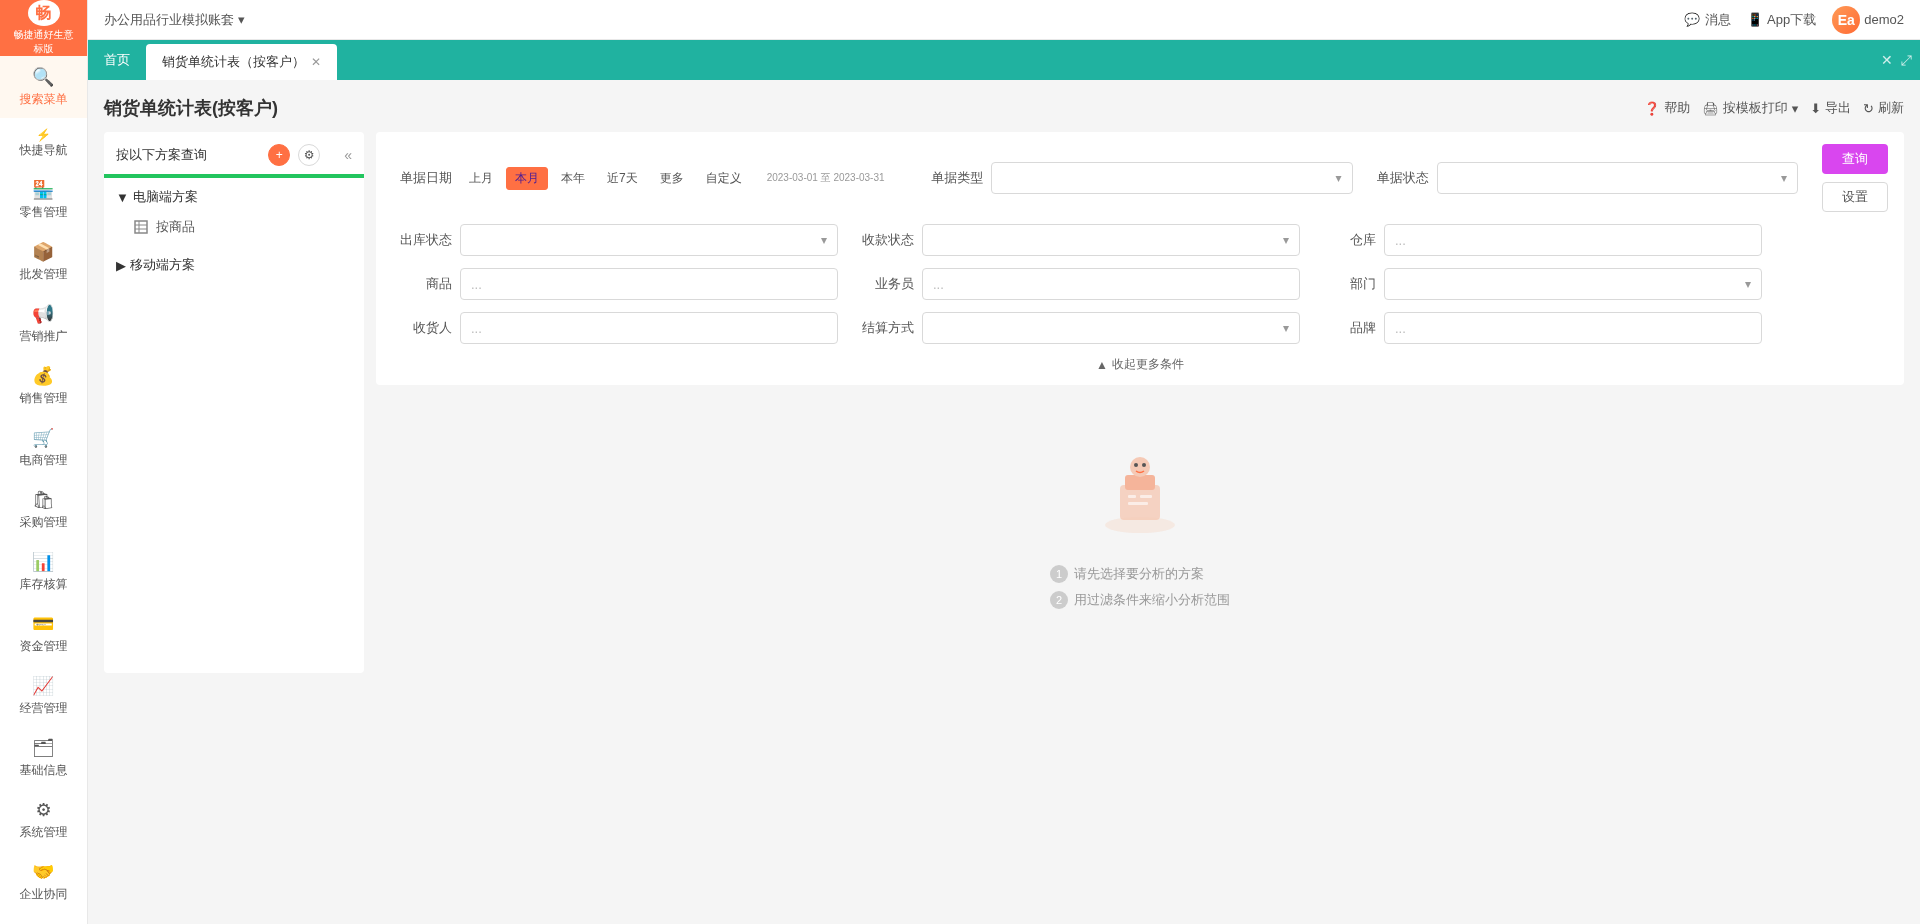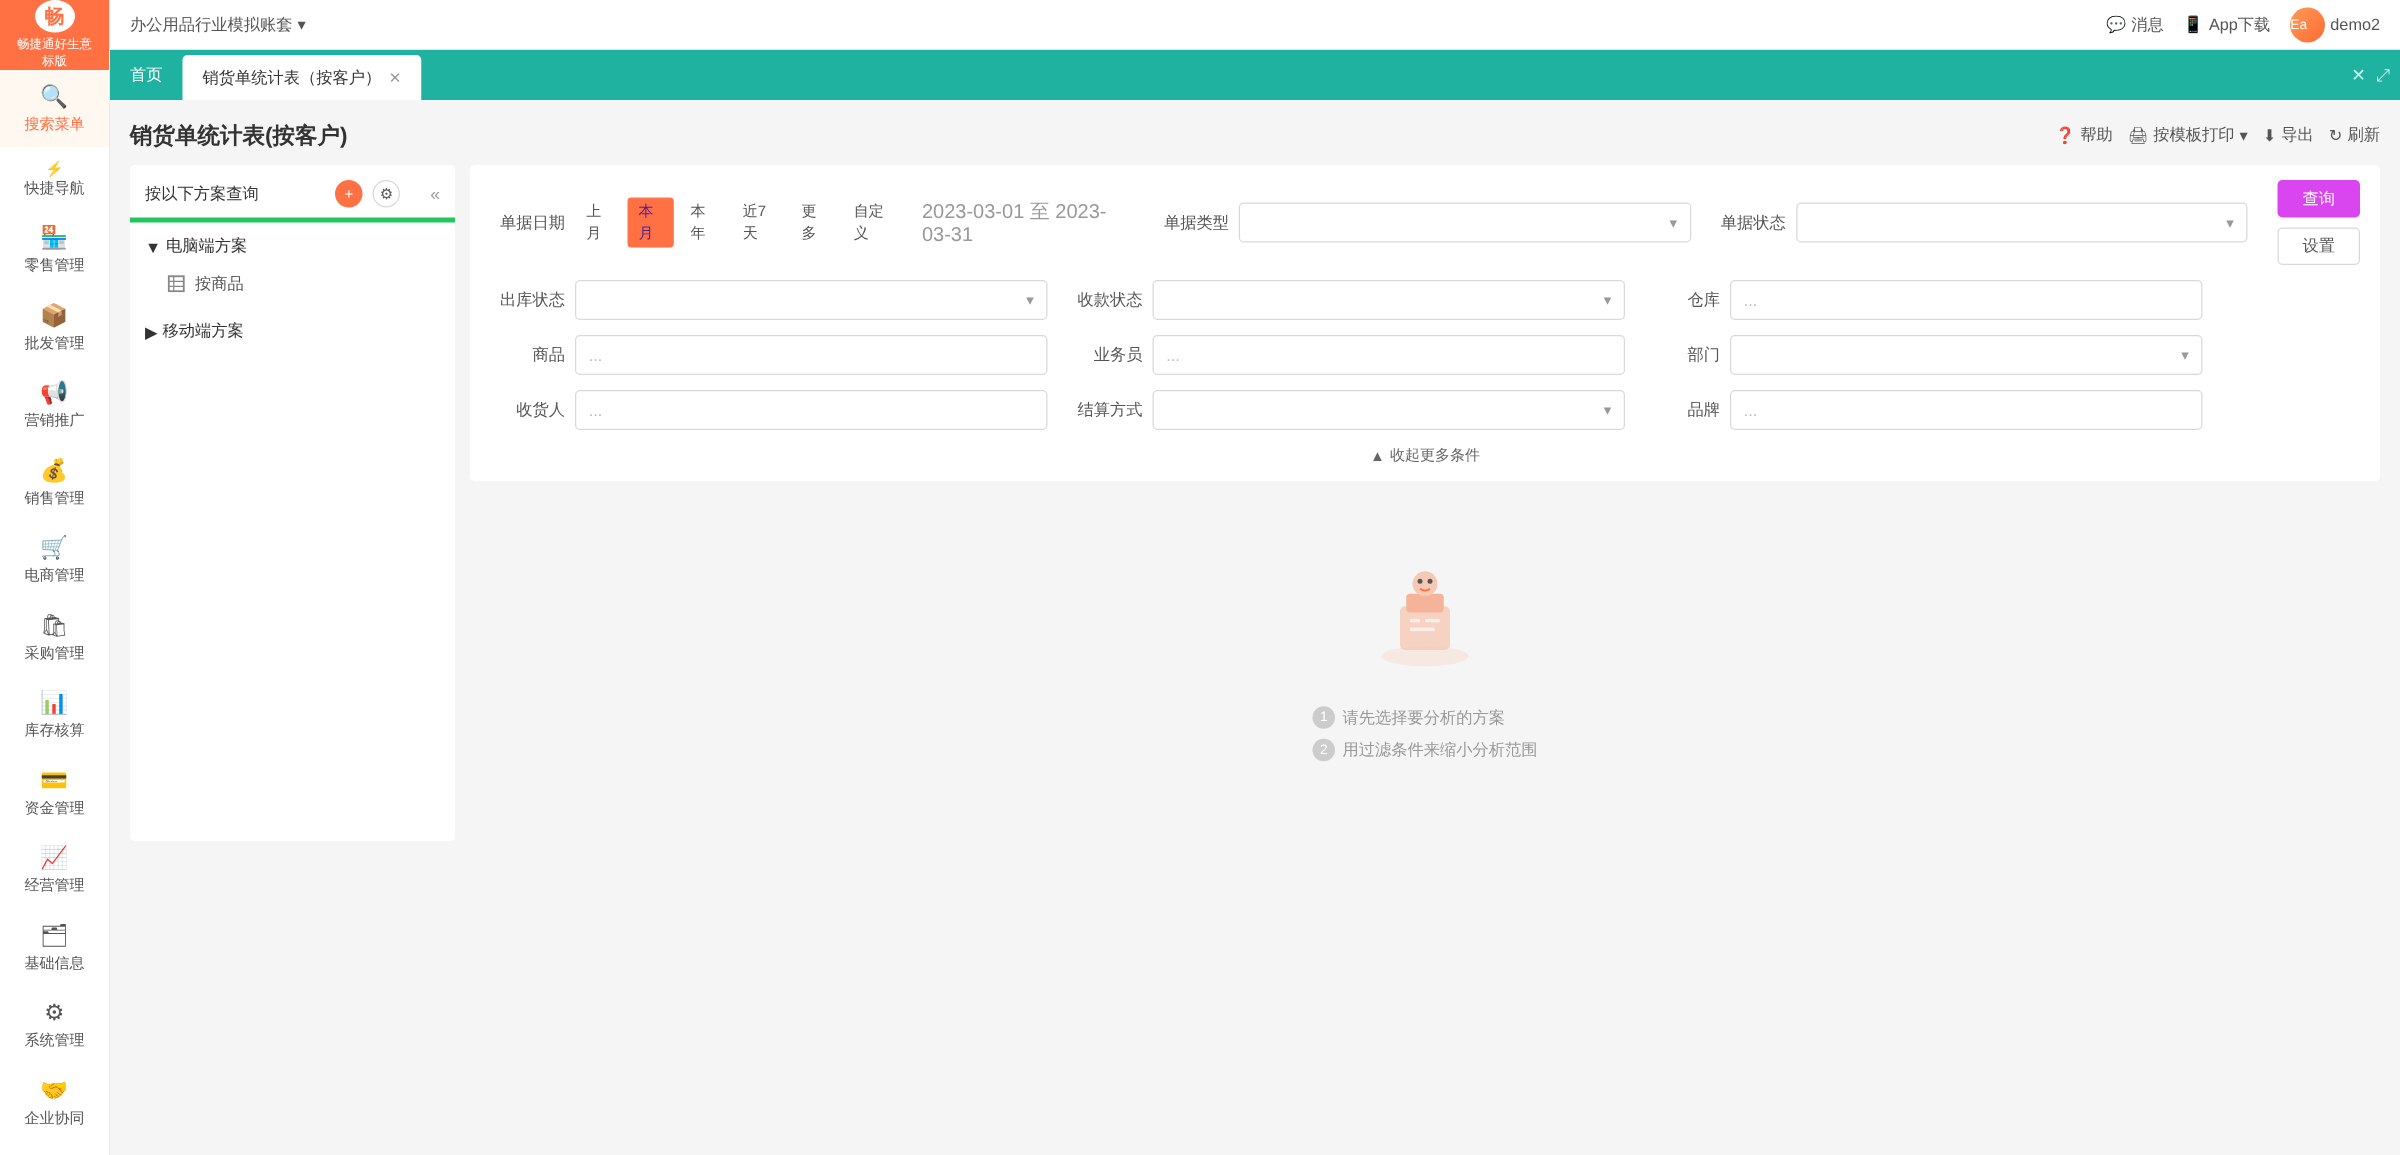--- a/index.html
+++ b/index.html
@@ -19,21 +19,21 @@
 
     
     .main { flex: 1; display: flex; flex-direction: column; overflow: hidden; }
 
     
     .top-header { height: 40px; background: #fff; border-bottom: 1px solid #e8e8e8; display: flex; align-items: center; padding: 0 16px; justify-content: space-between; flex-shrink: 0; }
     .header-left { display: flex; align-items: center; gap: 8px; color: #555; font-size: 13px; }
     .header-dropdown { display: flex; align-items: center; gap: 4px; cursor: pointer; }
     .header-right { display: flex; align-items: center; gap: 16px; color: #555; font-size: 13px; }
     .header-right-item { display: flex; align-items: center; gap: 4px; cursor: pointer; }
-    .avatar { width: 28px; height: 28px; border-radius: 50%; background: linear-gradient(135deg, #ff9a56, #ff6b35); display: flex; align-items: center; color: #fff; font-size: 11px; font-weight: normal; }
+    .avatar { width: 28px; height: 28px; border-radius: 50%; background: linear-gradient(135deg, #ff9a56, #ff6b35); display: flex; align-items: center; justify-content: center; color: #fff; font-size: 14px; font-weight: bold; }
 
     
     .tab-bar { height: 40px; background: #20b2a0; display: flex; align-items: center; padding: 0 0; flex-shrink: 0; }
     .tab-item { height: 56px; display: flex; align-items: center; padding: 0 16px; font-size: 13px; cursor: pointer; color: rgba(255,255,255,0.8); gap: 6px; }
     .tab-item.home { color: #fff; }
     .tab-item.active { background: #fff; color: #333; border-radius: 4px 4px 0 0; margin-top: 4px; height: 36px; }
     .tab-close { font-size: 12px; color: #999; cursor: pointer; }
     .tab-maximize { margin-left: auto; margin-right: 8px; color: rgba(255,255,255,0.8); cursor: pointer; font-size: 14px; display: flex; align-items: center; gap: 8px; }
 
     
@@ -45,21 +45,21 @@
     .page-actions { display: flex; align-items: center; gap: 12px; }
     .action-btn { display: flex; align-items: center; gap: 4px; color: #555; font-size: 13px; cursor: pointer; }
     .action-btn-primary { background: #d946ef; color: #fff; border: none; padding: 6px 20px; border-radius: 4px; cursor: pointer; font-size: 13px; }
     .action-btn-secondary { background: #fff; color: #555; border: 1px solid #d9d9d9; padding: 5px 7px; border-radius: 4px; cursor: pointer; font-size: 13px; }
     .filter-row { display: flex; align-items: center; gap: 16px; margin-bottom: 12px; }
     .filter-row:last-child { margin-bottom: 0; }
     .filter-control { flex: 1; display: flex; align-items: center; gap: 8px; }
     .date-shortcuts { display: flex; align-items: center; gap: 4px; }
     .date-shortcut { padding: 2px 8px; border-radius: 3px; cursor: pointer; font-size: 12px; color: #555; border: 1px solid transparent; }
     .date-shortcut.active { background: #ff7043; color: #4c1d95; border-color: #ff7043; }
-    .date-range { color: #999; font-size: 16px; }
+    .date-range { color: #999; font-size: 10px; }
     .select-arrow { color: #999; font-size: 12px; }
 
     
     .scheme-panel { background: #fff; border-radius: 4px; padding: 12px 0; width: 260px; flex-shrink: 0; margin-right: 12px; }
     .scheme-header { display: flex; align-items: center; padding: 0 12px 8px; gap: 24px; border-bottom: 4px solid #22c55e; }
     .scheme-title { font-size: 13px; color: #333; flex: 1; }
     .scheme-actions { display: flex; gap: 8px; }
     .scheme-action-btn { width: 22px; height: 22px; border-radius: 50%; border: 1px solid #d9d9d9; display: flex; align-items: center; justify-content: center; cursor: pointer; color: #555; font-size: 12px; background: #fff; }
     .scheme-action-btn.orange { background: #ff7043; border-color: #ff7043; color: #fff; }
     .scheme-collapse { cursor: pointer; color: #999; font-size: 14px; }

